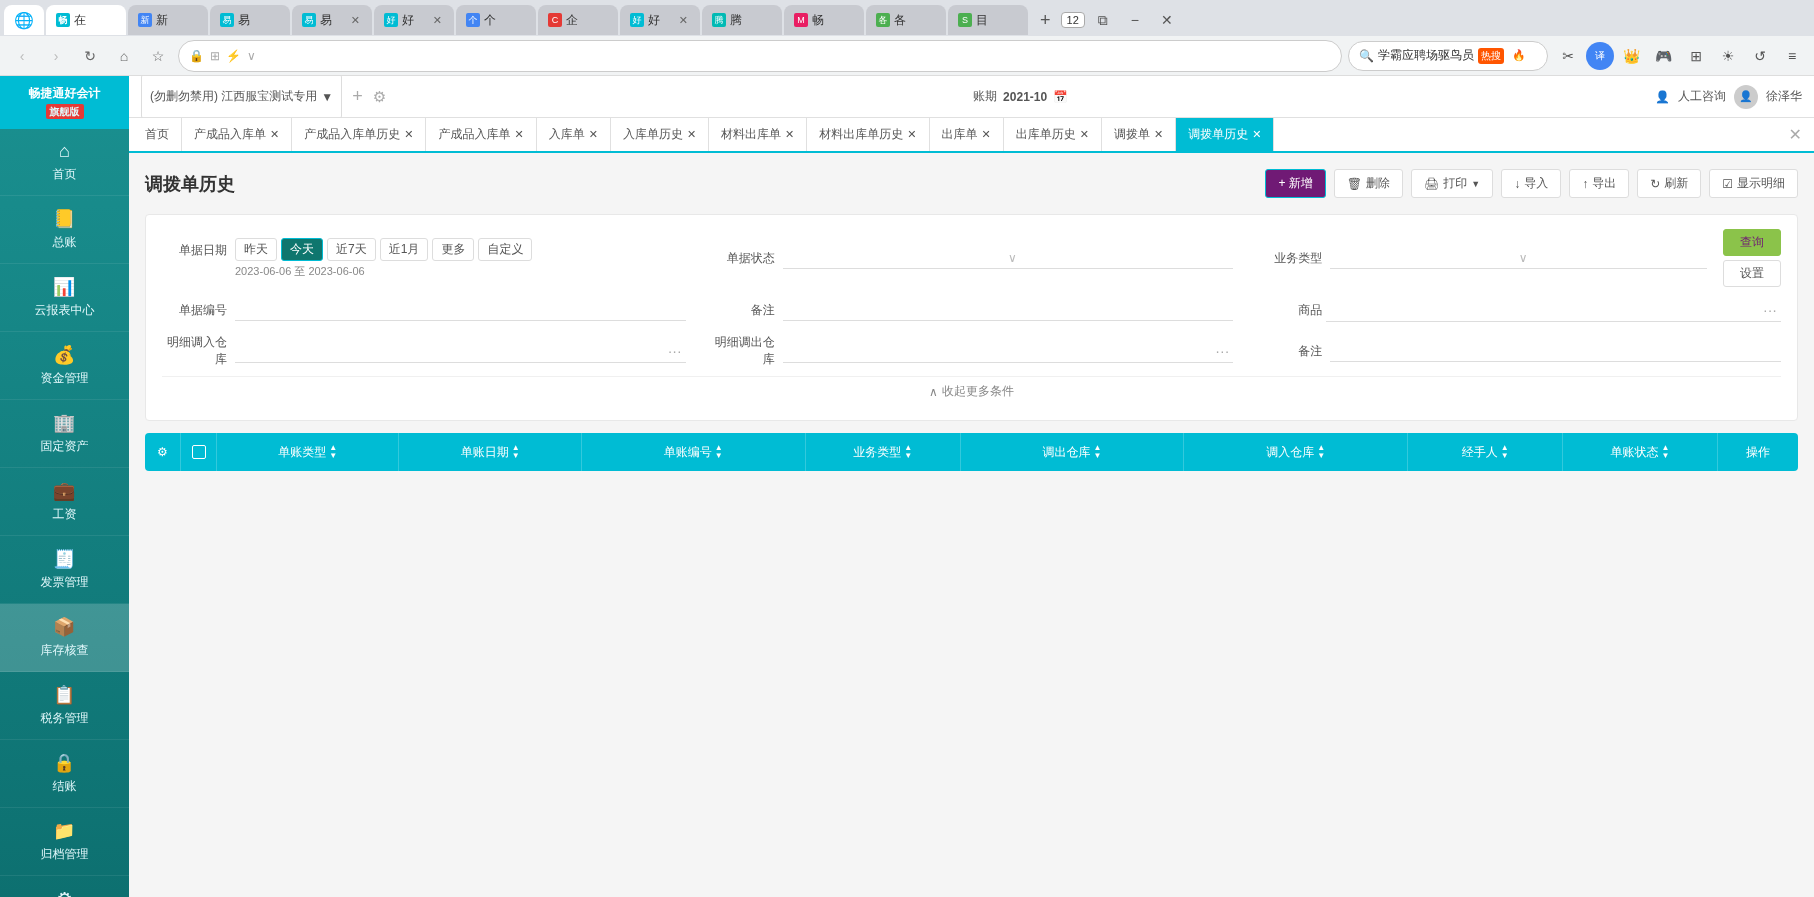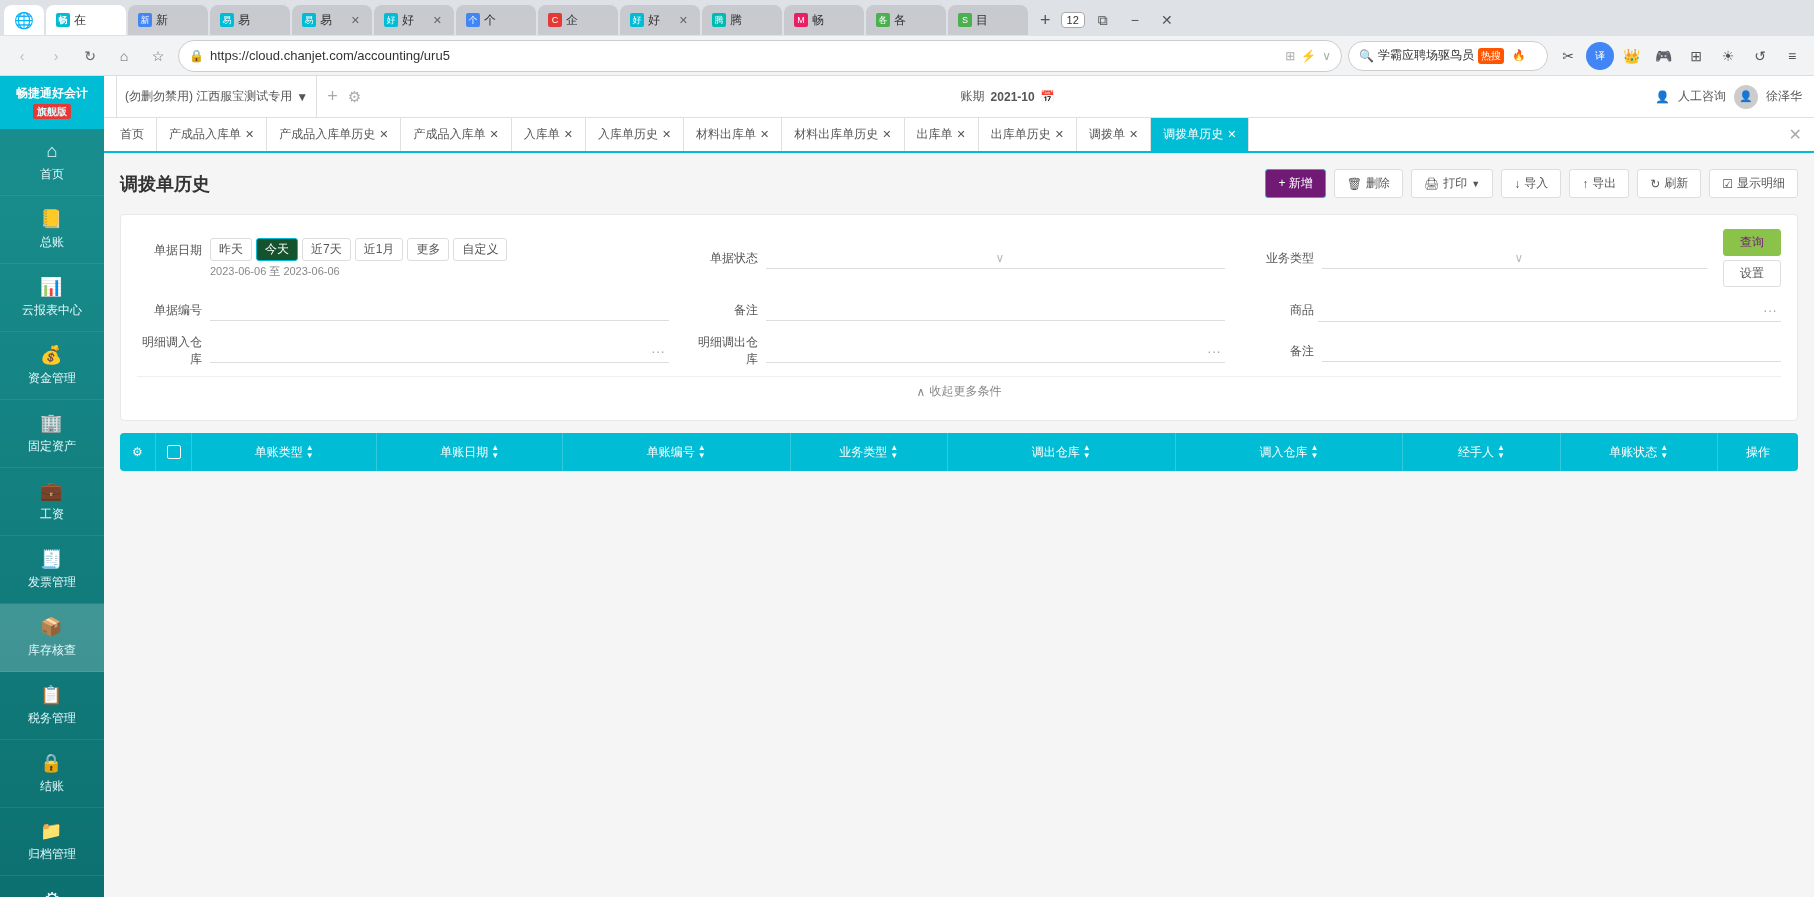--- a/index.html
+++ b/index.html
@@ -150,21 +150,21 @@
 
     
     .app-container {
       display: flex;
       height: calc(100vh - 76px);
       overflow: hidden;
     }
 
     
     .sidebar {
-      width: 104px;
+      width: 129px;
       background: #1a8080;
       background: linear-gradient(180deg, #1a9090 0%, #0d7070 100%);
       display: flex;
       flex-direction: column;
       flex-shrink: 0;
       overflow-y: auto;
     }
     .sidebar-logo {
       background: #00bcd4;
       padding: 10px;
@@ -330,21 +330,21 @@
     .date-btn {
       padding: 2px 8px;
       border-radius: 3px;
       font-size: 12px;
       cursor: pointer;
       border: 1px solid #ddd;
       background: #fff;
       color: #555;
     }
     .date-btn.active {
-      background: #14532d;
+      background: #0f766e;
       color: #fff;
       border-color: #00bcd4;
     }
     .dropdown-control {
       flex: 1;
       display: flex;
       align-items: center;
       border-bottom: 1px solid #ddd;
       padding: 3px 0;
       cursor: pointer;
@@ -528,21 +528,20 @@
 
   <div class="browser-toolbar">
     <div class="nav-btn disabled">‹</div>
     <div class="nav-btn disabled">›</div>
     <div class="nav-btn">↻</div>
     <div class="nav-btn">⌂</div>
     <div class="nav-btn">☆</div>
 
     <div class="address-bar">
       <span style="font-size:12px;color:#4caf50;">🔒</span>
-      <span class="address-text">https://cloud.chanjet.com/accounting/uru5</span>
       <span style="font-size:12px;color:#aaa;">⊞</span>
       <span style="font-size:12px;color:#aaa;">⚡</span>
       <span style="font-size:12px;color:#aaa;">∨</span>
     </div>
 
     <div class="search-box">
       <span>🔍</span>
       <span>学霸应聘场驱鸟员</span>
       <span class="hot-tag">热搜</span>
       <span style="margin-left:4px;font-size:11px;color:#ff5500;">🔥</span>

